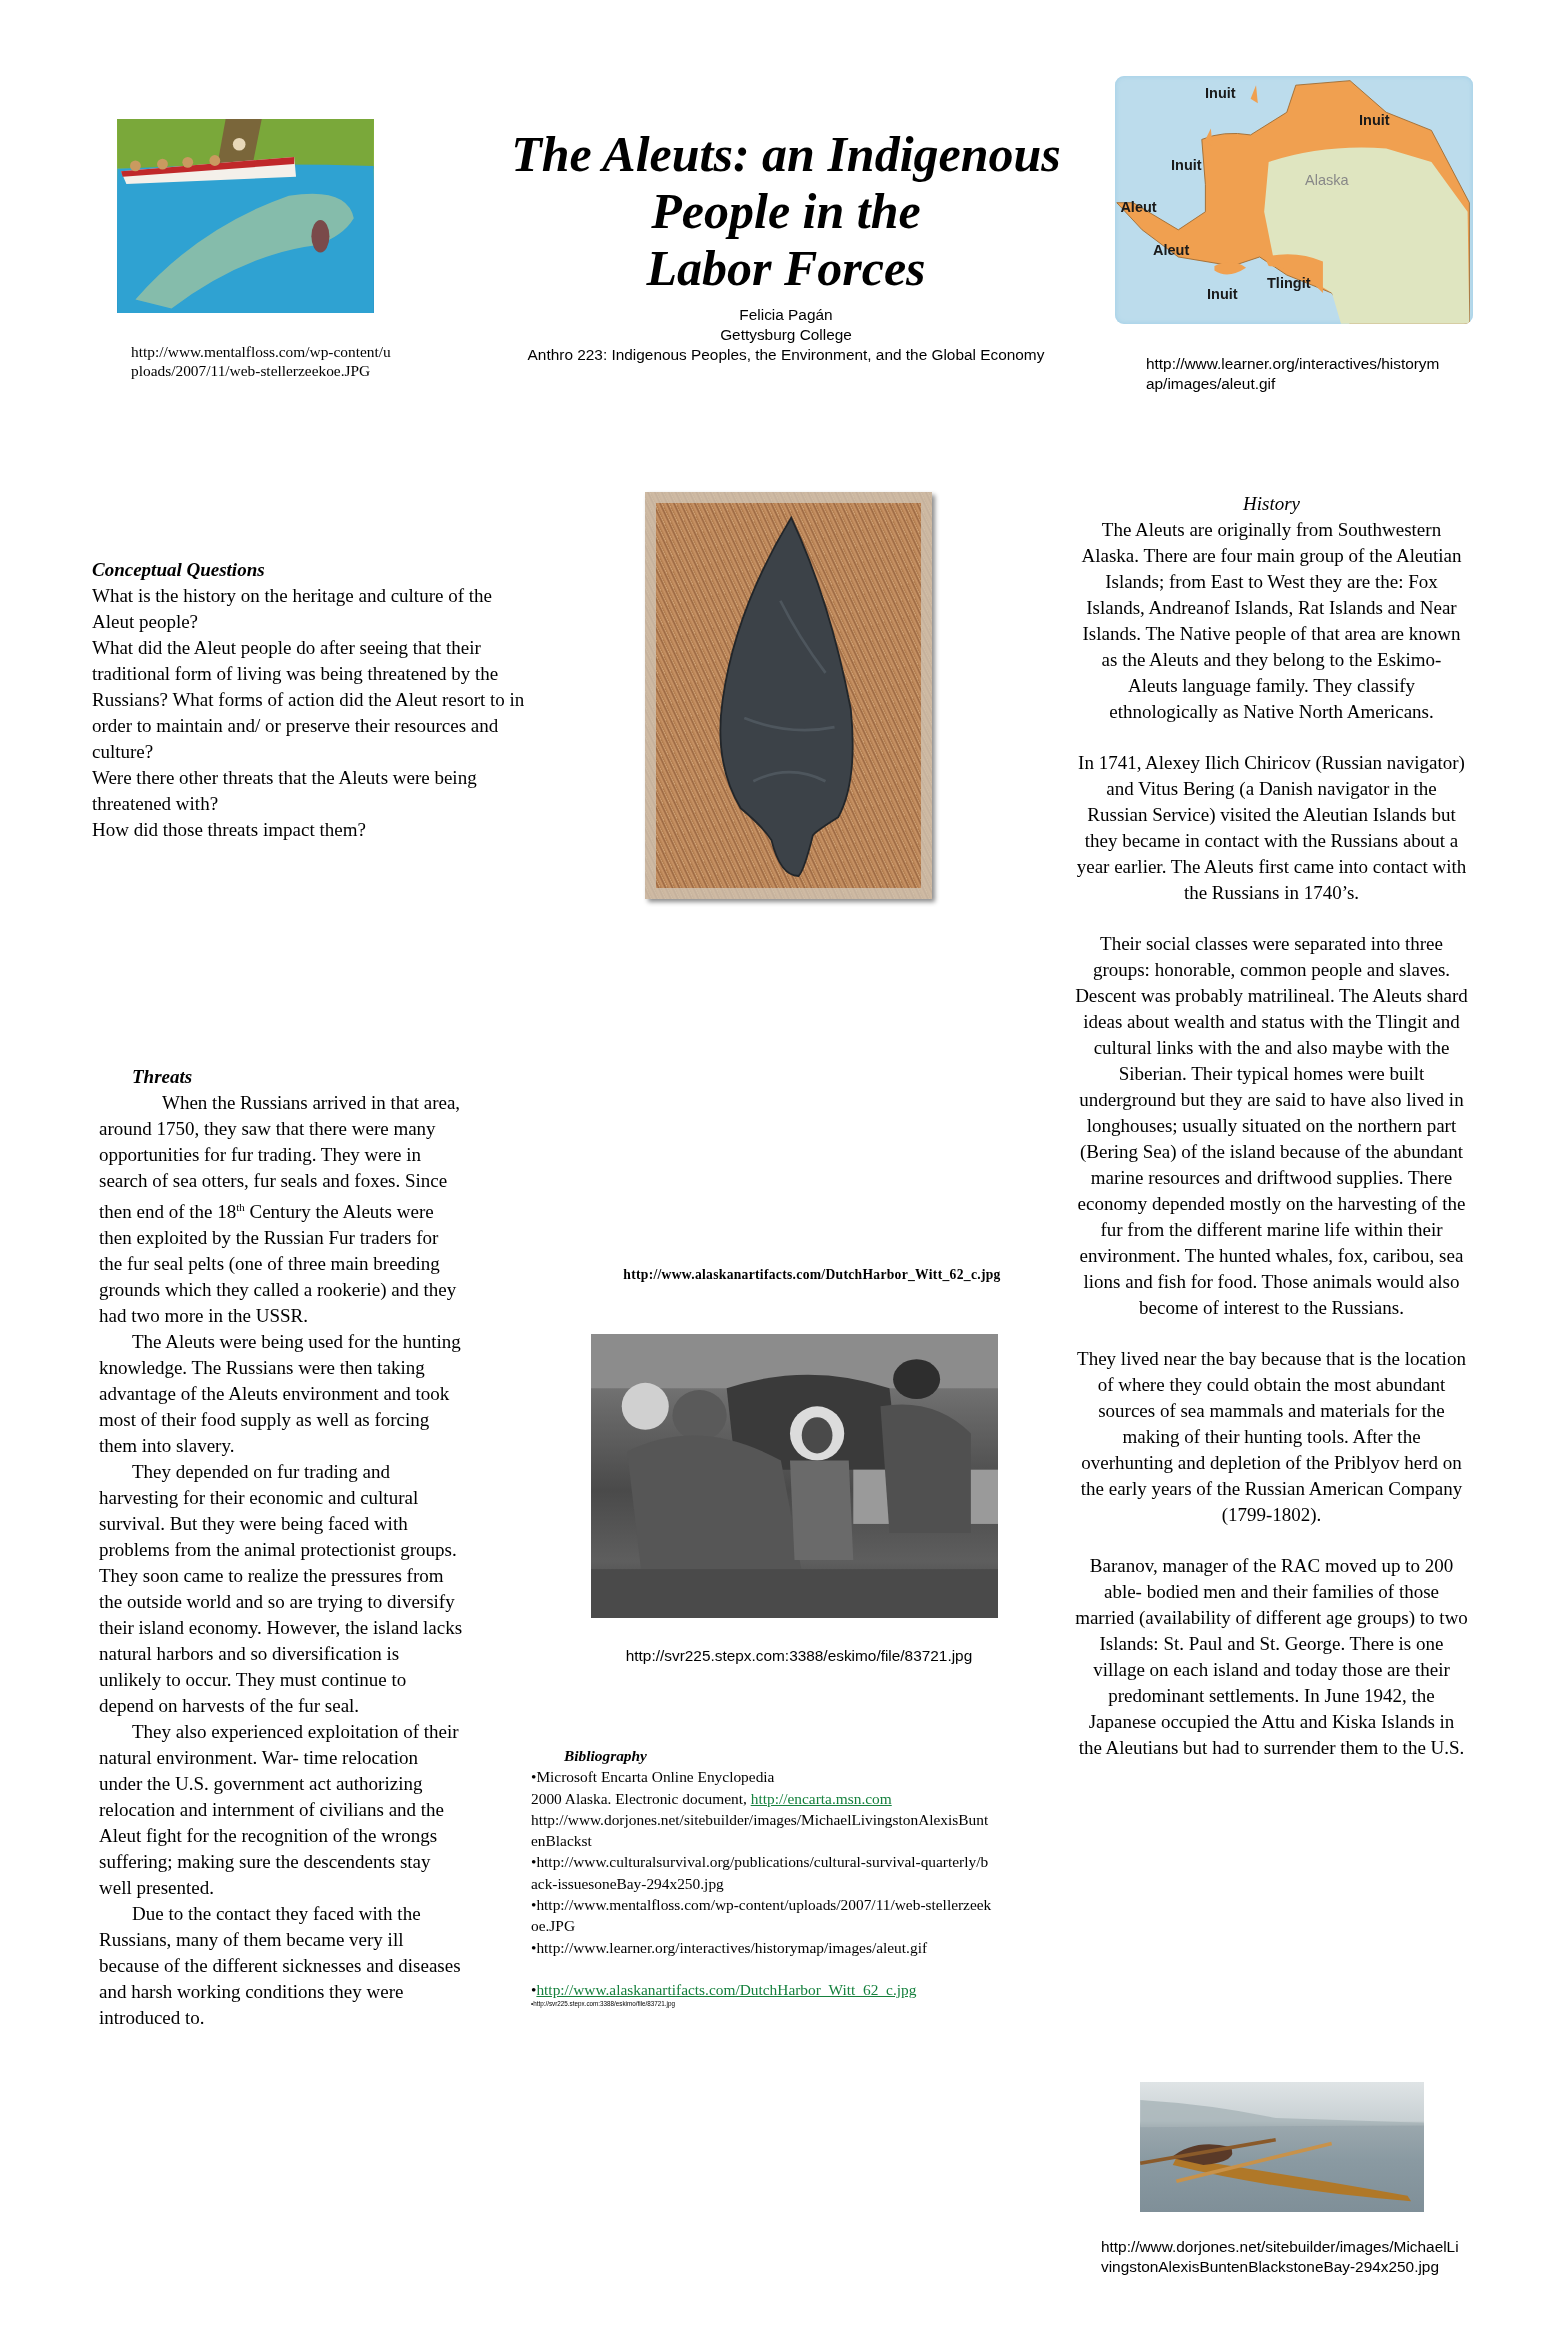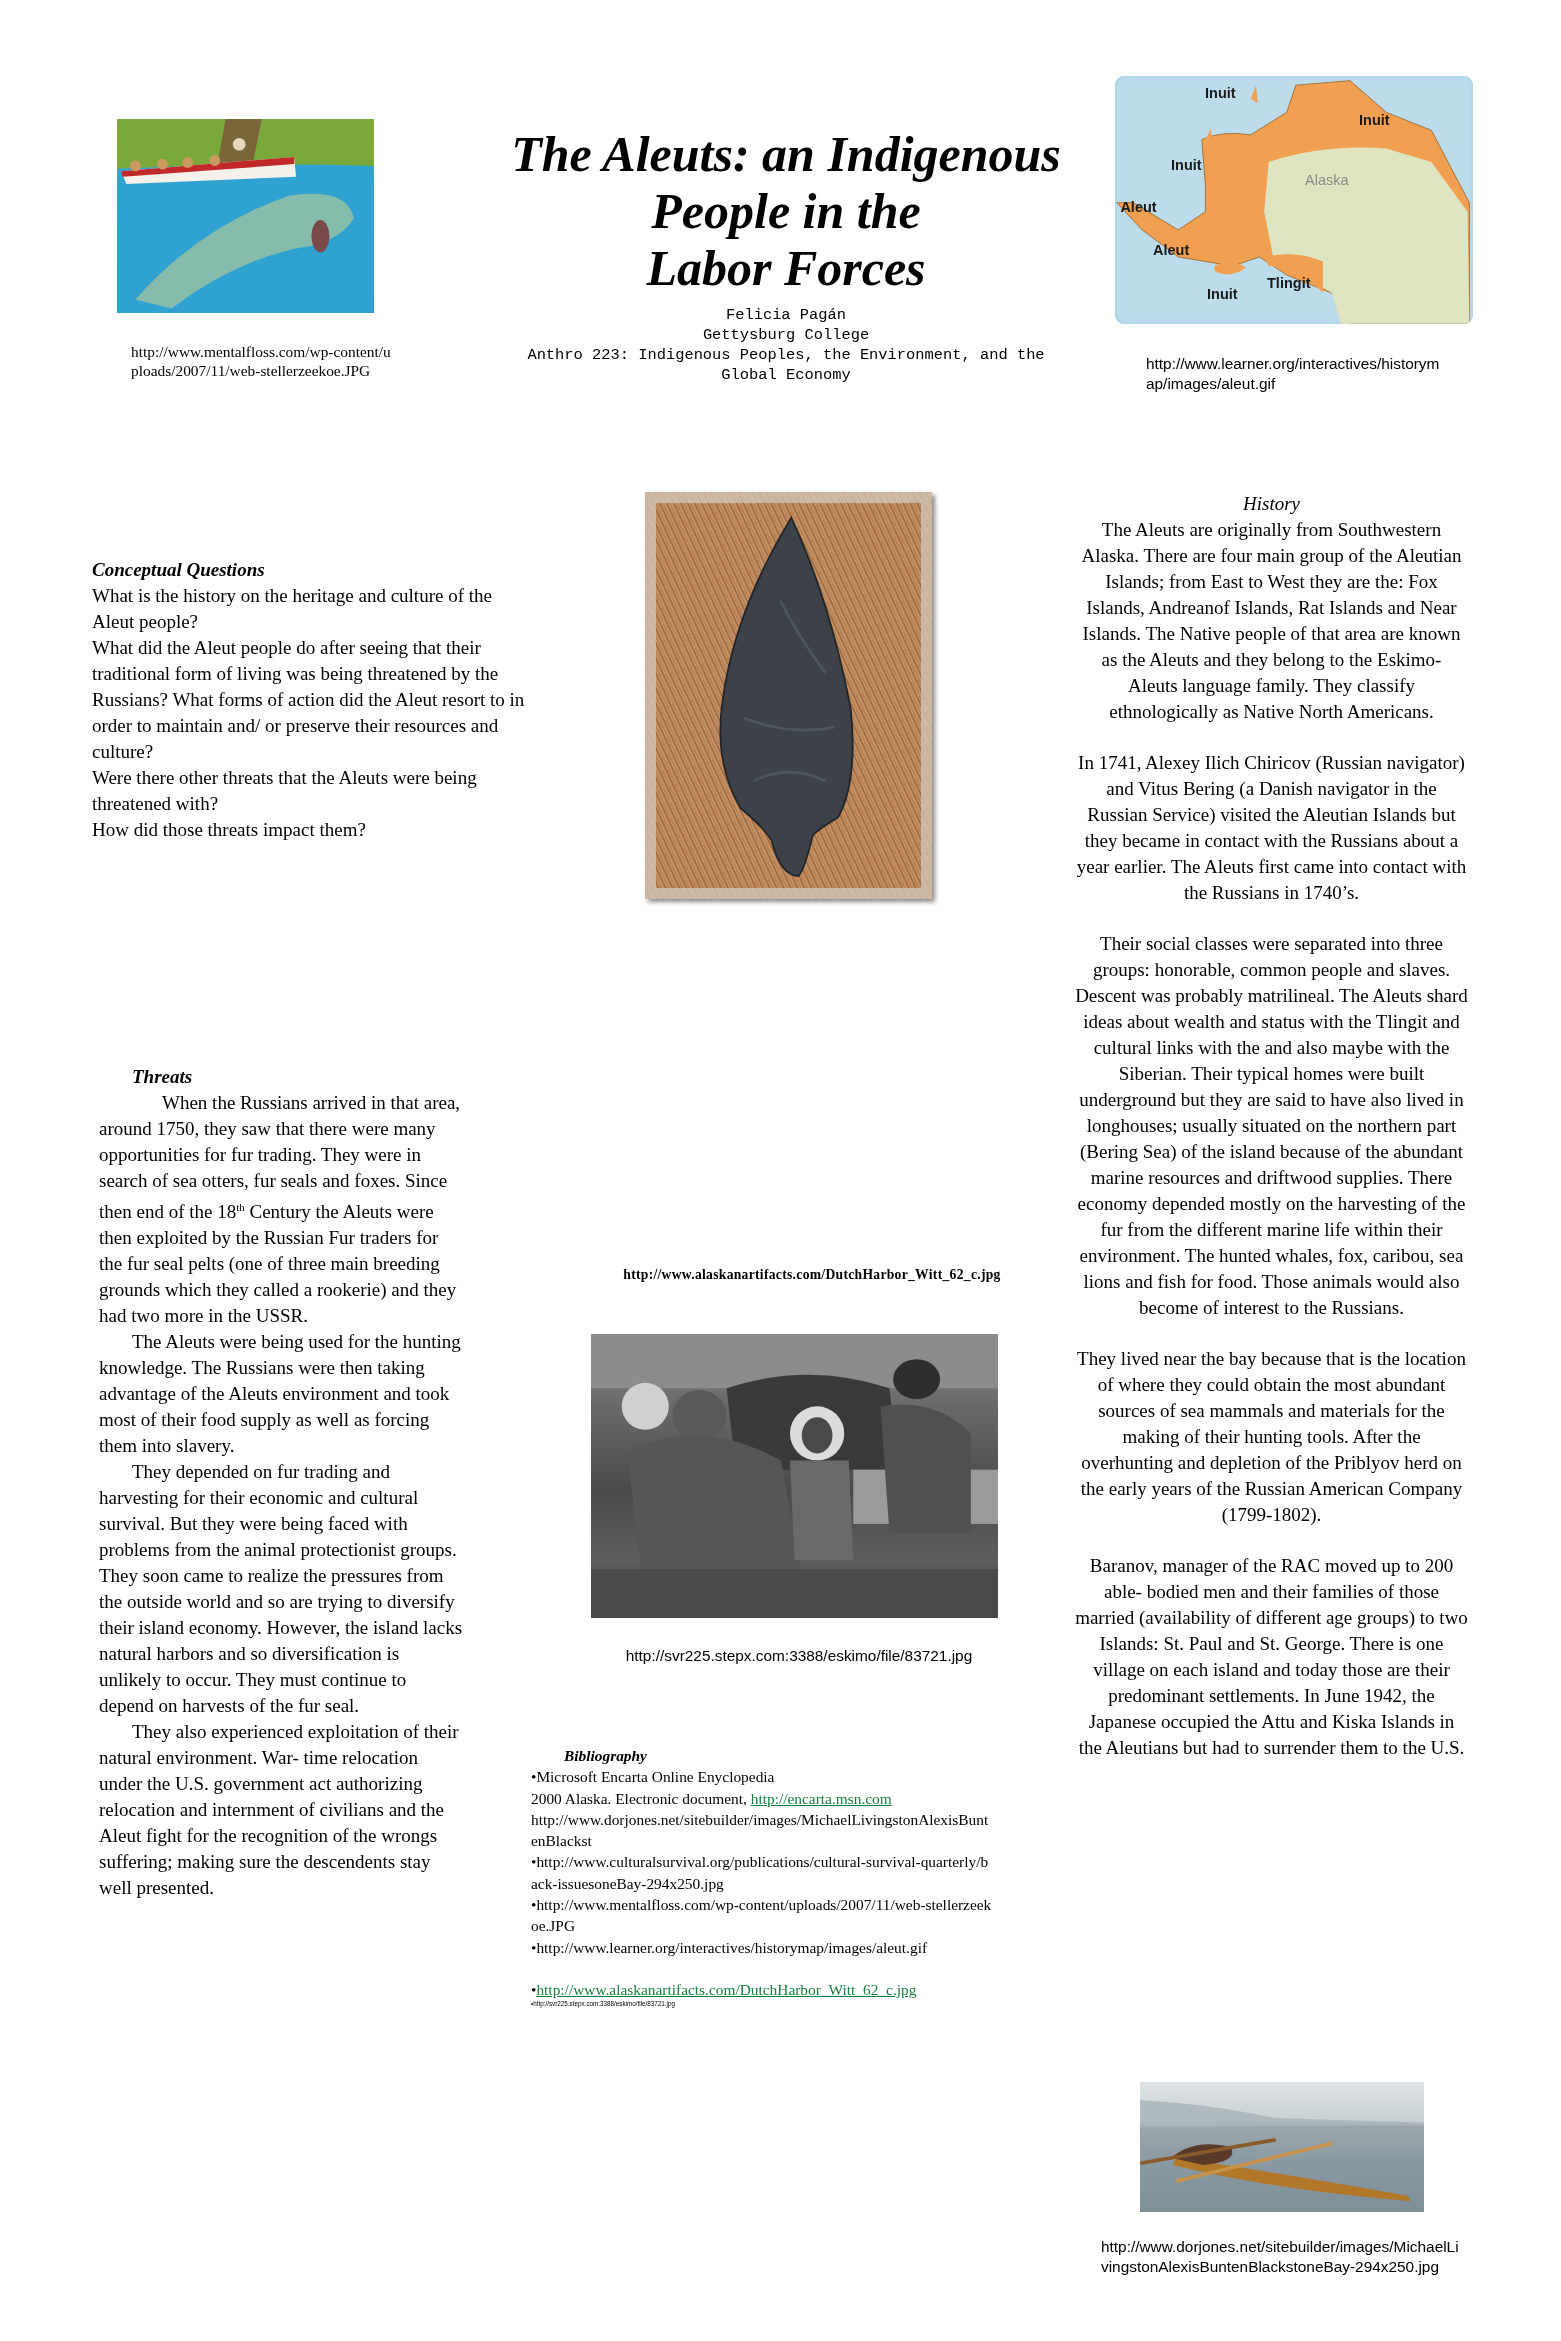--- a/index.html
+++ b/index.html
@@ -1,19 +1,19 @@
 <!DOCTYPE html>
 <html style="font-size:14.5px"><head>
 <meta charset="utf-8">
 <style>
   html, body { margin:0; padding:0; background:#ffffff; }
   body { width:1561px; height:2342px; position:relative; overflow:hidden; color:#000; font-family:"Liberation Serif","DejaVu Serif",serif; }
   .abs { position:absolute; }
   .serif { font-family:"Liberation Serif","DejaVu Serif",serif; }
-  .sans { font-family:Liberation Mono, monospace; }
+  .sans { font-family:Liberation Sans, sans-serif; }
   .caption-serif { font-size:15.4px; line-height:19px; }
   .caption-sans { font-size:15.4px; line-height:20px; font-family:"Liberation Sans","DejaVu Sans",sans-serif; }
 
   
   #title { left:470px; top:126px; width:632px; text-align:center; font-weight:bold; font-style:italic; font-size:50px; line-height:57px; }
   #byline { left:506px; top:305px; width:560px; text-align:center; font-size:15.4px; line-height:20px; }
   #byline div { margin:0; }
 
   
   .img { position:absolute; overflow:hidden; }
@@ -114,20 +114,21 @@
   <div>Were there other threats that the Aleuts were being threatened with?</div>
   <div>How did those threats impact them?</div>
 </div>
 
 <div id="threats" class="abs serif">
   <div class="heading">Threats</div>
   <p class="first"><span>When the Russians arrived in that area, around 1750, they saw that there were many opportunities for fur trading. They were in search of sea otters, fur seals and foxes. Since then end of the 18</span><sup style="font-size:11px;">th</sup><span> Century the Aleuts were then exploited by the Russian Fur traders for the fur seal pelts (one of three main breeding grounds which they called a rookerie) and they had two more in the USSR.</span></p>
   <p>The Aleuts were being used for the hunting knowledge. The Russians were then taking advantage of the Aleuts environment and took most of their food supply as well as forcing them into slavery.</p>
   <p>They depended on fur trading and harvesting for their economic and cultural survival. But they were being faced with problems from the animal protectionist groups. They soon came to realize the pressures from the outside world and so are trying to diversify their island economy. However, the island lacks natural harbors and so diversification is unlikely to occur. They must continue to depend on harvests of the fur seal.</p>
   <p>They also experienced exploitation of their natural environment. War- time relocation under the U.S. government act authorizing relocation and internment of civilians and the Aleut fight for the recognition of the wrongs suffering; making sure the descendents stay well presented.</p>
+  <p>Due to the contact they faced with the Russians, many of them became very ill because of the different sicknesses and diseases and harsh working conditions they were introduced to.</p>
 </div>
 
 <div id="img-arrowhead" class="img">
   <svg width="287" height="407" viewBox="0 0 318 450">
     <path d="M162 28 Q205 120 228 240 Q236 320 214 360 Q190 375 186 380 Q176 420 170 425 Q150 425 140 385 Q130 370 106 350 Q76 300 86 230 Q100 130 162 28 Z" fill="#3c4248" stroke="#22262a" stroke-width="2"></path>
     <path d="M150 120 Q170 160 200 200 M110 250 Q160 270 210 260 M120 320 Q160 300 200 320" stroke="#5a646c" stroke-width="3" fill="none" opacity="0.6"></path>
   </svg>
 </div>
 <div id="cap-arrowhead" class="abs serif" style="text-align:center;">http://www.alaskanartifacts.com/DutchHarbor_Witt_62_c.jpg</div>
 

